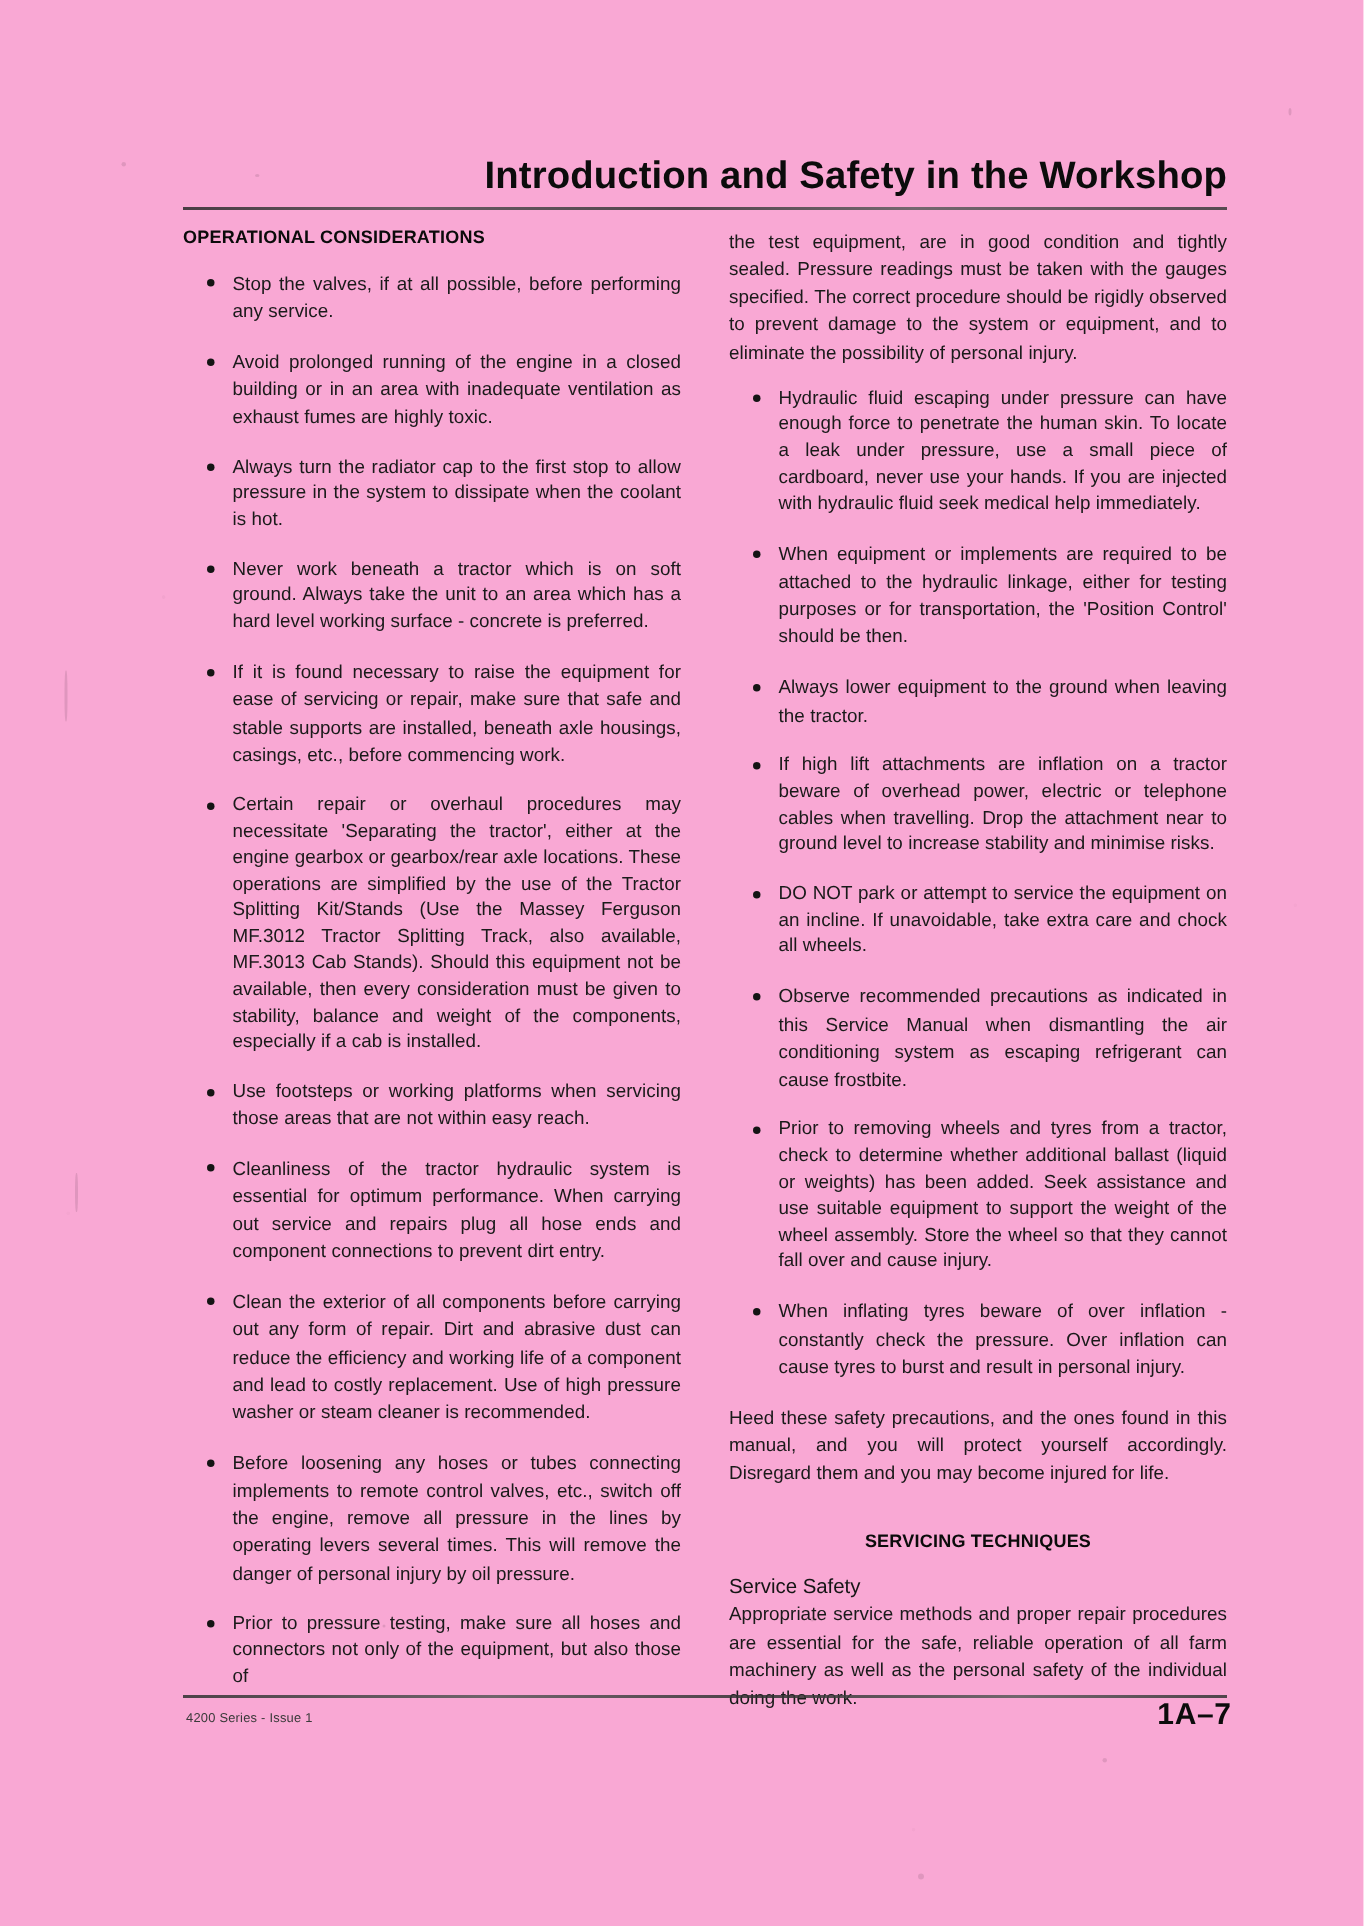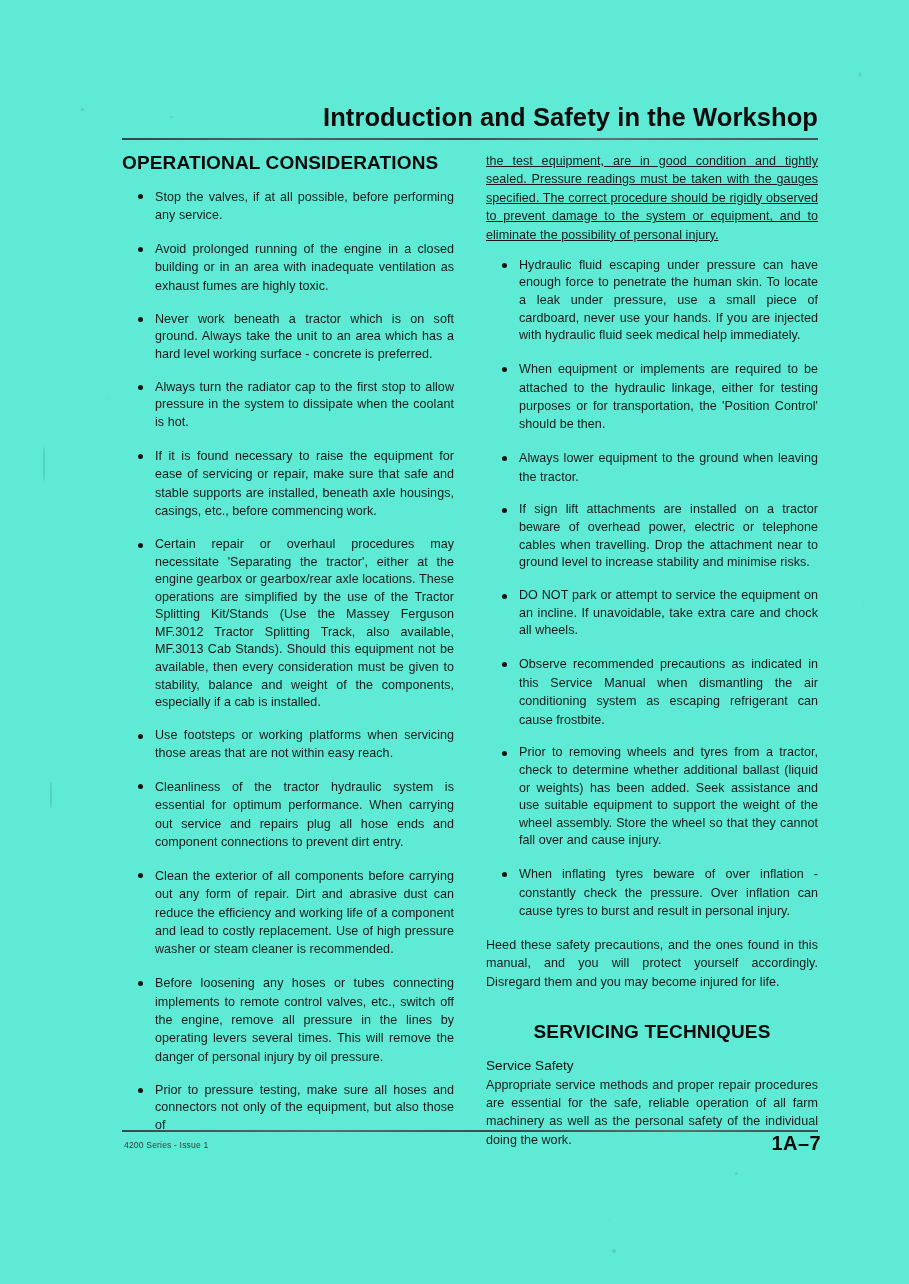--- a/index.html
+++ b/index.html
@@ -13,21 +13,21 @@
     position: relative;
     overflow: hidden;
     font-family: "Liberation Sans", sans-serif;
     color: #000000;
     -webkit-font-smoothing: antialiased;
   }
 
   .page {
     position: absolute;
     inset: 0;
-    background: #5eead4;
+    background: #f9a8d4;
   }
 
   
   .scan-noise {
     position: absolute;
     inset: 0;
     pointer-events: none;
     opacity: 0.55;
     background-image:
       radial-gradient(circle at 12% 31%, rgba(0,0,0,0.05) 0 1px, transparent 1.4px),
@@ -85,21 +85,21 @@
   }
   .col {
     position: absolute;
     top: 0;
     width: 332px;
   }
   .col-left  { left: 0px; }
   .col-right { left: 364px; }
 
   .section-heading {
-    font-size: 19px;
+    font-size: 12px;
     font-weight: bold;
     letter-spacing: 0.15px;
     color: #0b0b0b;
     margin: 0 0 14px 0;
     line-height: 1.15;
   }
   .section-heading.spaced-top { margin-top: 30px; text-align: center; }
 
   .sub-heading {
     font-size: 13.6px;
@@ -137,21 +137,20 @@
   
   ul.bullets > li.tight { line-height: 1.40; margin-top: 13px; }
 
   p.body-text {
     font-size: 12.55px;
     line-height: 1.465;
     text-align: justify;
     margin: 0 0 12px 0;
     color: #1a1a1a;
     letter-spacing: 0.04px;
-    text-decoration: underline;
   }
   p.cont-text {
     font-size: 12.55px;
     line-height: 1.465;
     text-align: justify;
     margin: 0 0 0 0;
     color: #1a1a1a;
     letter-spacing: 0.04px;
   }
 
@@ -202,39 +201,39 @@
   <h1 class="doc-title">Introduction and Safety in the Workshop</h1>
   <div class="header-rule"></div>
 
   <div class="columns">
 
     <div class="col col-left">
       <h2 class="section-heading">OPERATIONAL CONSIDERATIONS</h2>
       <ul class="bullets">
         <li>Stop the valves, if at all possible, before performing any service.</li>
         <li>Avoid prolonged running of the engine in a closed building or in an area with inadequate ventilation as exhaust fumes are highly toxic.</li>
+        <li class="tight">Always turn the radiator cap to the first stop to allow pressure in the system to dissipate when the coolant is hot.</li>
         <li class="tight">Never work beneath a tractor which is on soft ground. Always take the unit to an area which has a hard level working surface - concrete is preferred.</li>
-        <li class="tight">Always turn the radiator cap to the first stop to allow pressure in the system to dissipate when the coolant is hot.</li>
         <li>If it is found necessary to raise the equipment for ease of servicing or repair, make sure that safe and stable supports are installed, beneath axle housings, casings, etc., before commencing work.</li>
         <li class="tight">Certain repair or overhaul procedures may necessitate 'Separating the tractor', either at the engine gearbox or gearbox/rear axle locations. These operations are simplified by the use of the Tractor Splitting Kit/Stands (Use the Massey Ferguson MF.3012 Tractor Splitting Track, also available, MF.3013 Cab Stands). Should this equipment not be available, then every consideration must be given to stability, balance and weight of the components, especially if a cab is installed.</li>
         <li class="tight">Use footsteps or working platforms when servicing those areas that are not within easy reach.</li>
         <li>Cleanliness of the tractor hydraulic system is essential for optimum performance. When carrying out service and repairs plug all hose ends and component connections to prevent dirt entry.</li>
         <li>Clean the exterior of all components before carrying out any form of repair. Dirt and abrasive dust can reduce the efficiency and working life of a component and lead to costly replacement. Use of high pressure washer or steam cleaner is recommended.</li>
         <li>Before loosening any hoses or tubes connecting implements to remote control valves, etc., switch off the engine, remove all pressure in the lines by operating levers several times. This will remove the danger of personal injury by oil pressure.</li>
         <li class="tight">Prior to pressure testing, make sure all hoses and connectors not only of the equipment, but also those of</li>
       </ul>
     </div>
 
     <div class="col col-right">
       <p class="body-text">the test equipment, are in good condition and tightly sealed. Pressure readings must be taken  with the gauges specified. The correct procedure should be rigidly observed to prevent damage to the system or equipment, and to eliminate the possibility of personal injury.</p>
       <ul class="bullets">
         <li class="tight">Hydraulic fluid escaping under pressure can have enough force to penetrate the human skin. To locate a leak under pressure, use a small piece of cardboard, never use your hands. If you are injected with hydraulic fluid seek medical help immediately.</li>
         <li>When equipment or implements are required to be attached to the hydraulic linkage, either for testing purposes or for transportation, the 'Position Control' should be then.</li>
         <li>Always lower equipment to the ground when leaving the tractor.</li>
-        <li class="tight">If sign lift attachments are installed on a tractor beware of overhead power, electric or telephone cables when travelling. Drop the attachment near to ground level to increase stability and minimise risks.</li>
+        <li class="tight">If high lift attachments are inflation on a tractor beware of overhead power, electric or telephone cables when travelling. Drop the attachment near to ground level to increase stability and minimise risks.</li>
         <li class="tight">DO NOT park or attempt to service the equipment on an incline. If unavoidable, take extra care and chock all wheels.</li>
         <li>Observe recommended precautions as indicated in this Service Manual when dismantling the air conditioning system as escaping refrigerant can cause frostbite.</li>
         <li class="tight">Prior to removing wheels and tyres from a tractor, check to determine whether additional ballast (liquid or weights) has been added. Seek assistance and use suitable equipment to support the weight of the wheel assembly. Store the wheel so that they cannot fall over and cause injury.</li>
         <li>When inflating tyres beware of over inflation - constantly check the pressure. Over inflation can cause tyres to burst and result in personal injury.</li>
       </ul>
       <p class="cont-text">Heed these safety precautions, and the ones found in this manual, and you will protect yourself accordingly. Disregard them and you may become injured for life.</p>
       <h2 class="section-heading spaced-top">SERVICING TECHNIQUES</h2>
       <h3 class="sub-heading">Service Safety</h3>
       <p class="cont-text">Appropriate service methods and proper repair procedures are essential for the safe, reliable operation of all farm machinery as well as the personal safety of the individual doing the work.</p>
     </div>

